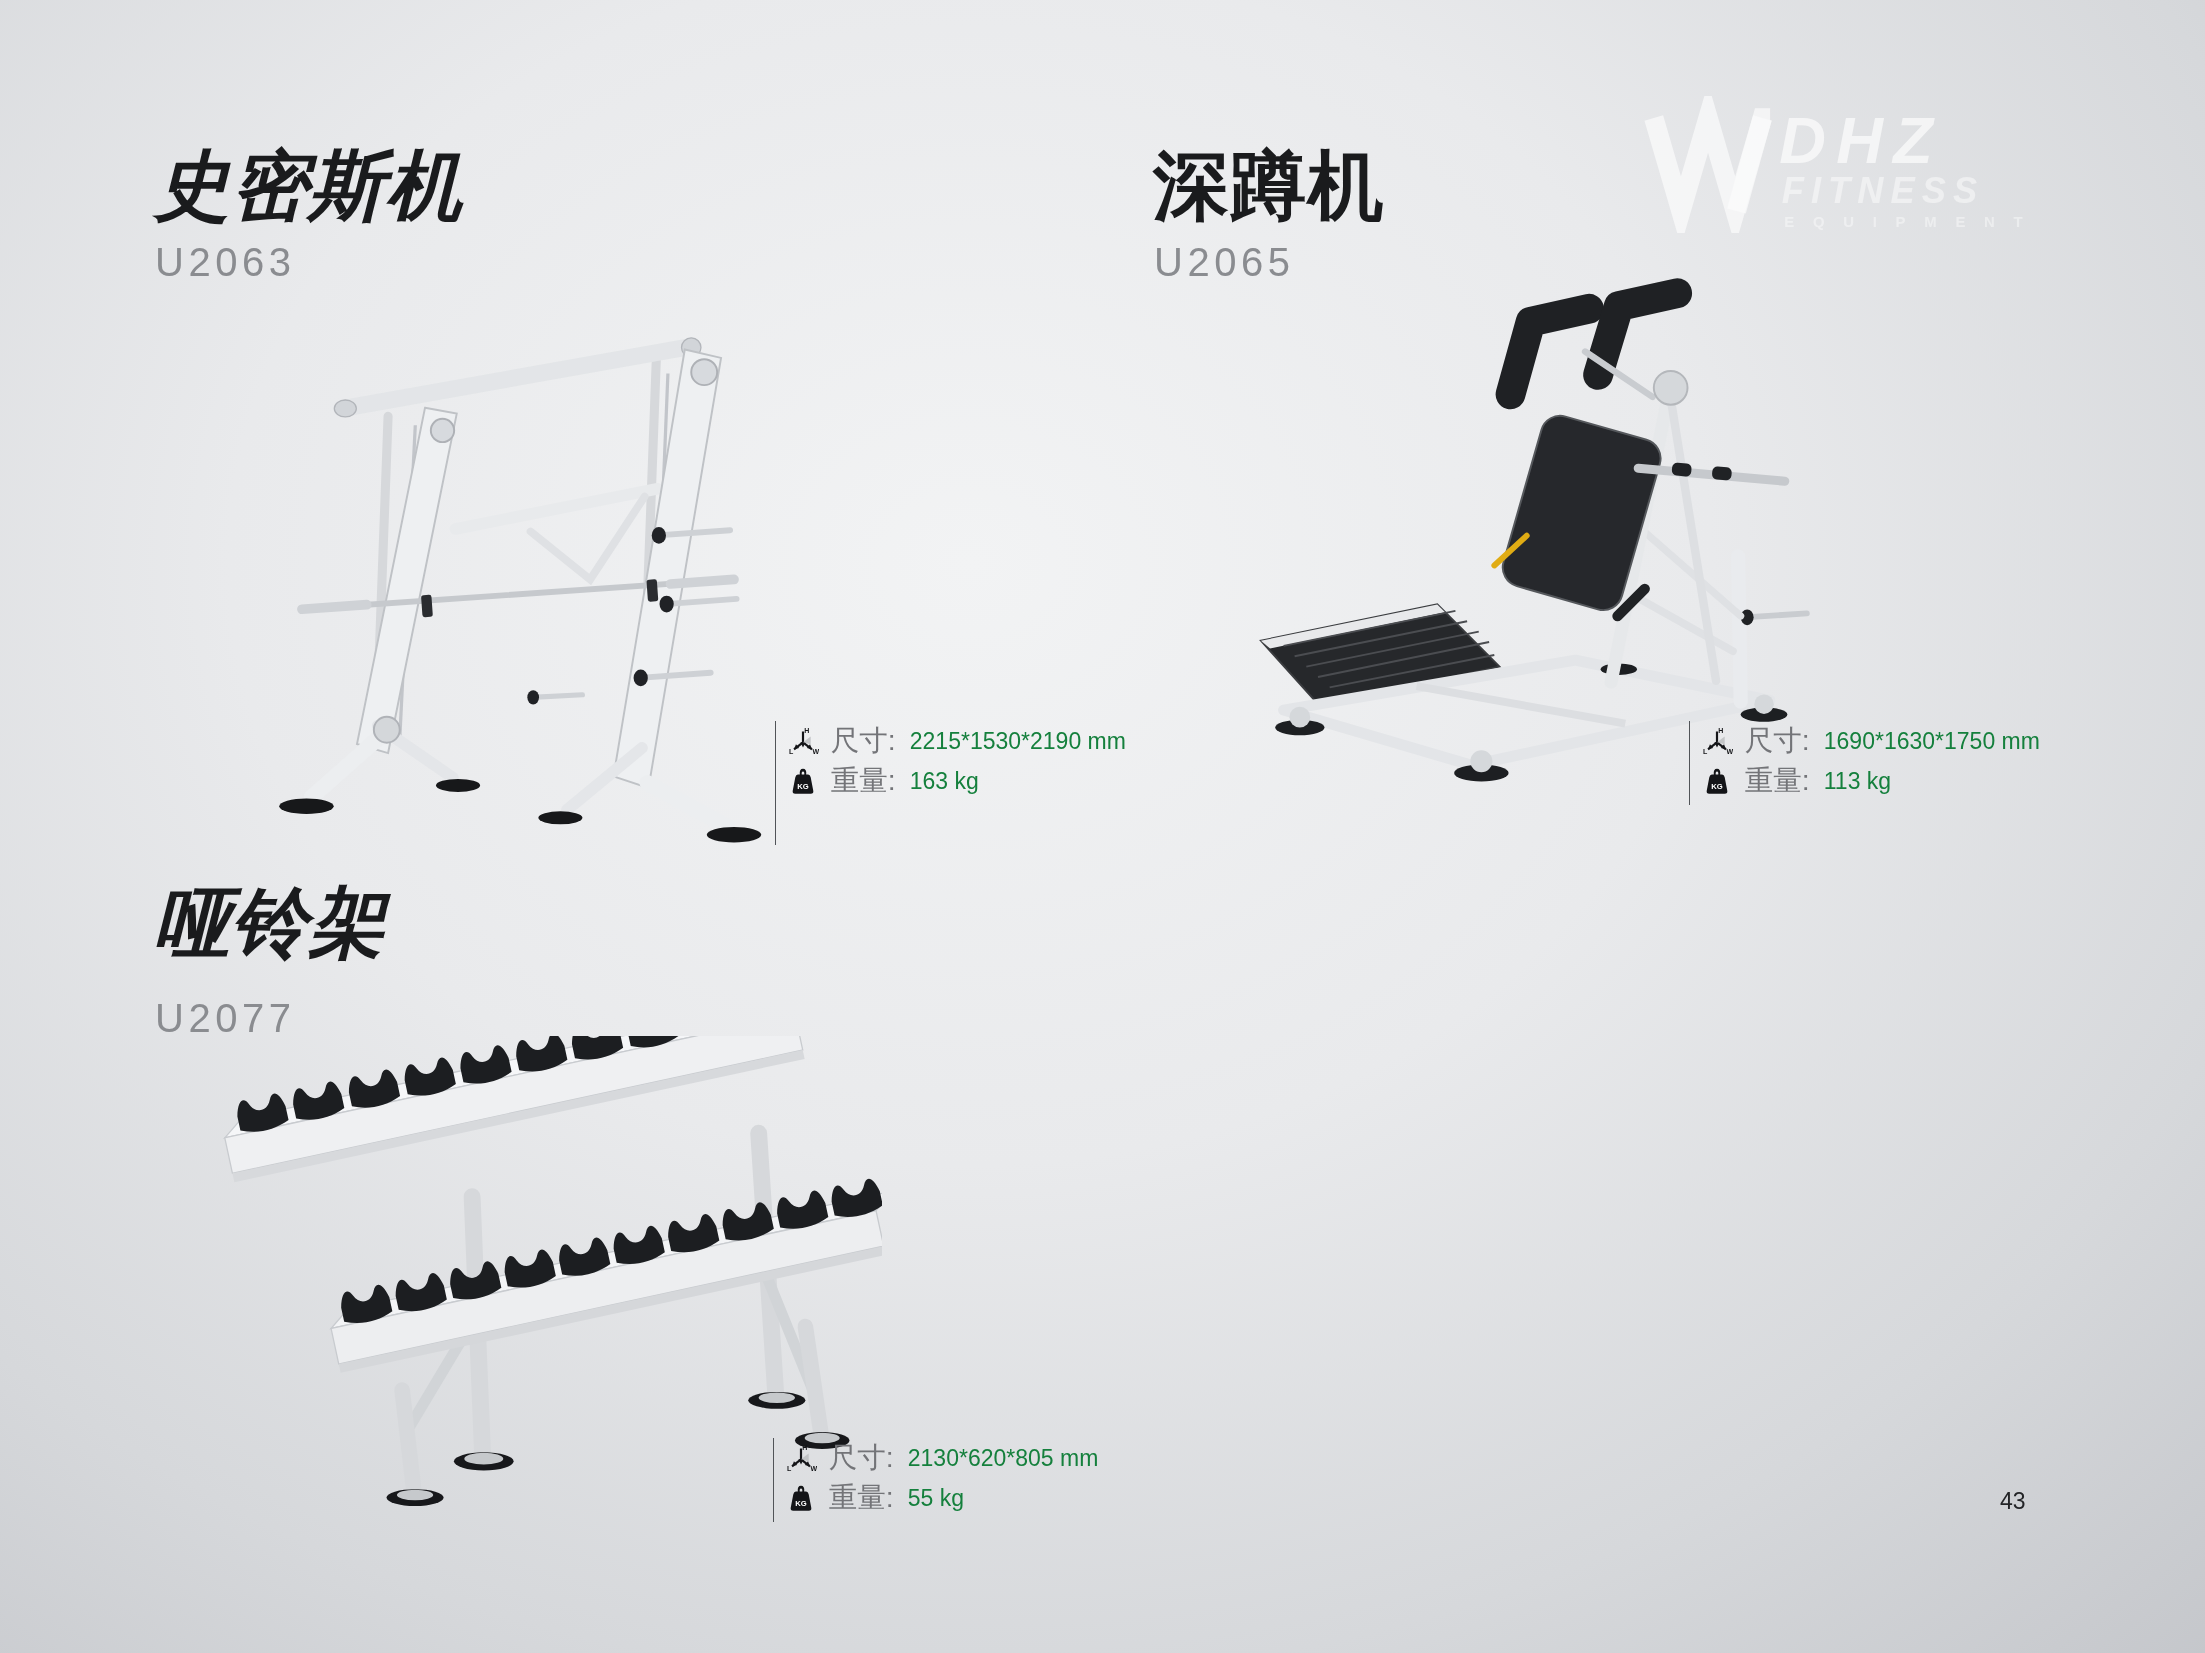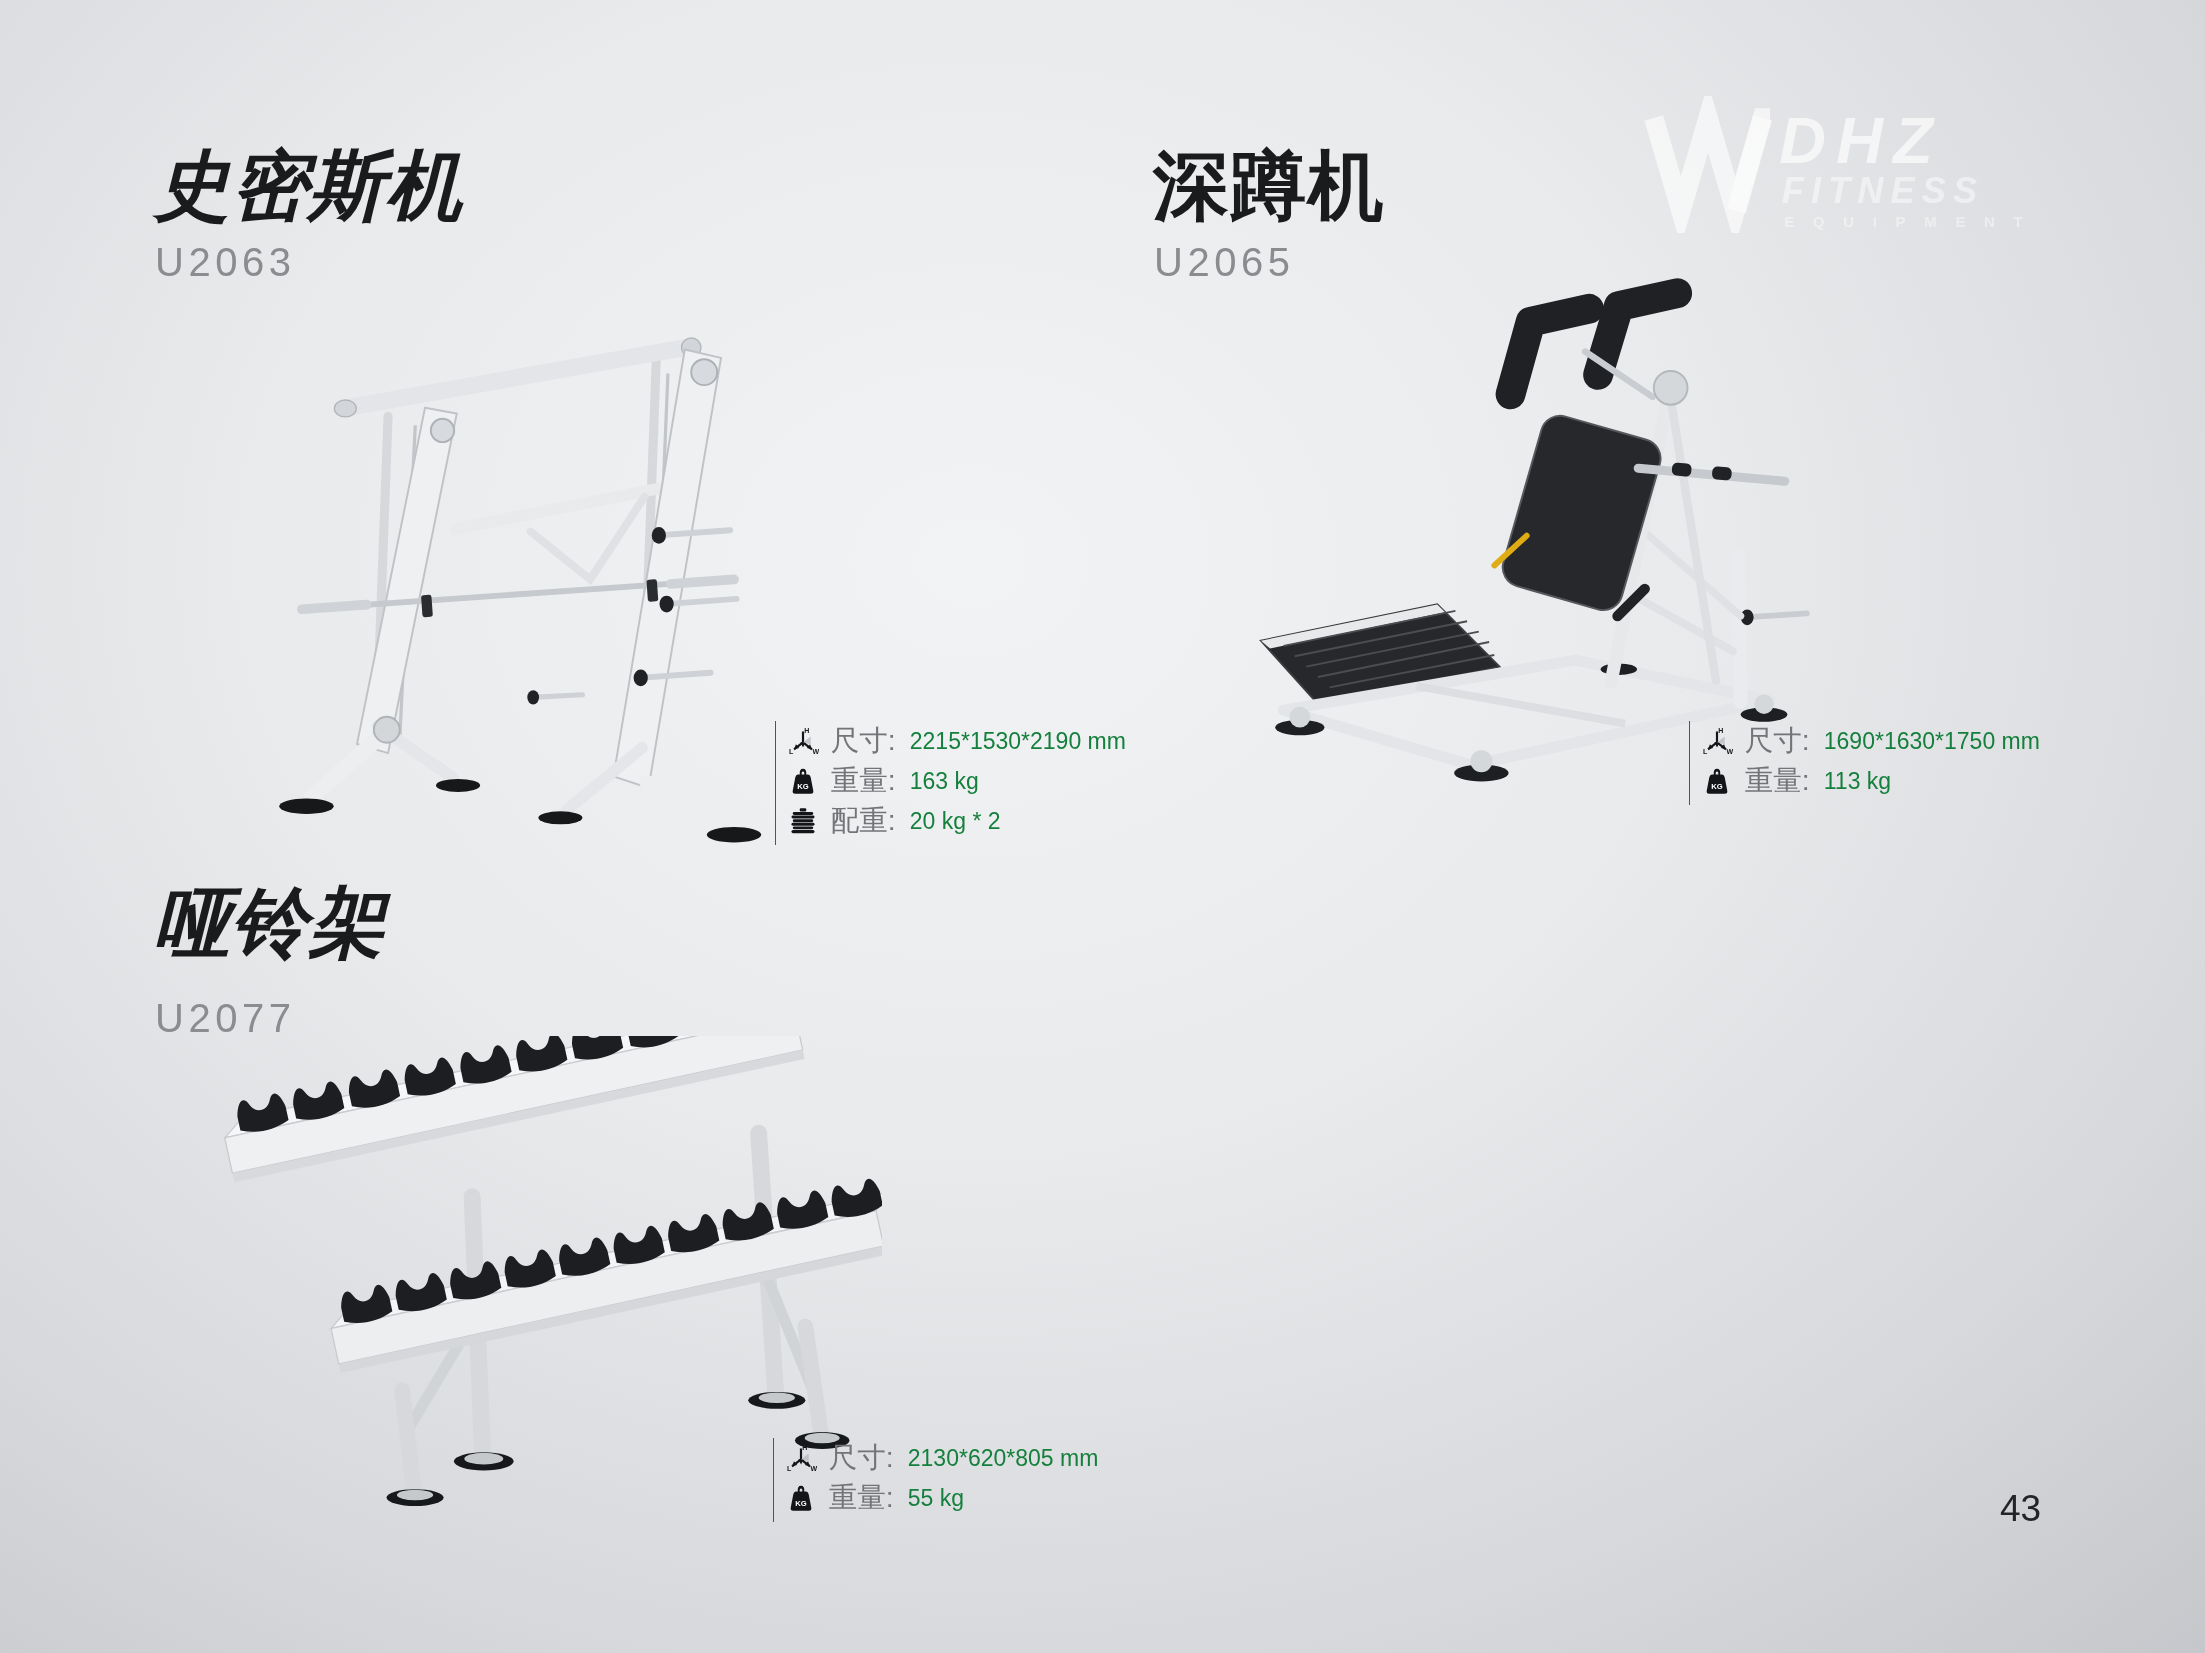--- a/index.html
+++ b/index.html
@@ -10,21 +10,21 @@
   }
   .abs{position:absolute;}
   .product-title{font-size:76px;font-weight:800;color:#1a1b1d;letter-spacing:1.3px;line-height:1;white-space:nowrap;}
   .product-model{font-size:40px;font-weight:400;color:#8a8c90;letter-spacing:4.5px;line-height:1;white-space:nowrap;}
   .spec-block{border-left:1.9px solid #515458;padding-left:10.4px;display:flex;flex-direction:column;}
   .spec-row{display:flex;align-items:center;height:40px;}
   .spec-icon{width:34px;height:34px;display:flex;align-items:center;justify-content:center;flex:0 0 34px;}
   .spec-icon svg{width:32px;height:32px;}
   .spec-label{width:79px;margin-left:10.4px;font-size:28.5px;color:#737478;white-space:nowrap;}
   .spec-value{font-size:23px;color:#15803d;white-space:nowrap;}
-  .page-number{font-size:37px;color:#232427;line-height:1;}
+  .page-number{font-size:23px;color:#232427;line-height:1;}
   .logo{opacity:.85;}
   svg text{font-family:"Liberation Sans", sans-serif;}
 </style>
 </head>
 <body>
 
 <svg width="0" height="0" style="position:absolute" aria-hidden="true">
   <defs>
     <g id="icon-dim-g">
       <path d="M25 10 V27 M25 27 L11 38 M25 27 L39 38" stroke="#141518" stroke-width="3.4" fill="none"></path>
@@ -129,29 +129,20 @@
     <span class="spec-value">2215*1530*2190 mm</span>
   </div>
   <div class="spec-row">
     <span class="spec-icon">
         <svg viewBox="0 0 50 50">
           <use href="#icon-kg-g"></use>
         </svg>
       </span>
     <span class="spec-label">重量:</span>
     <span class="spec-value">163 kg</span>
-  </div>
-  <div class="spec-row">
-    <span class="spec-icon">
-        <svg viewBox="0 0 50 50">
-          <use href="#icon-plates-g"></use>
-        </svg>
-      </span>
-    <span class="spec-label">配重:</span>
-    <span class="spec-value">20 kg * 2</span>
   </div>
 </div>
 
 <div class="abs product-title" style="left:1153px;top:148px;">深蹲机</div>
 <div class="abs product-model" style="left:1154px;top:242px;">U2065</div>
 
 <div class="abs" style="left:1222px;top:253px;width:603px;height:577px;">
   <svg viewBox="0 0 930 890" width="603" height="577">
 
     <polygon points="60,598 332,542 428,638 150,698" fill="#26282b" stroke="#3a3c3f" stroke-width="3"></polygon>

